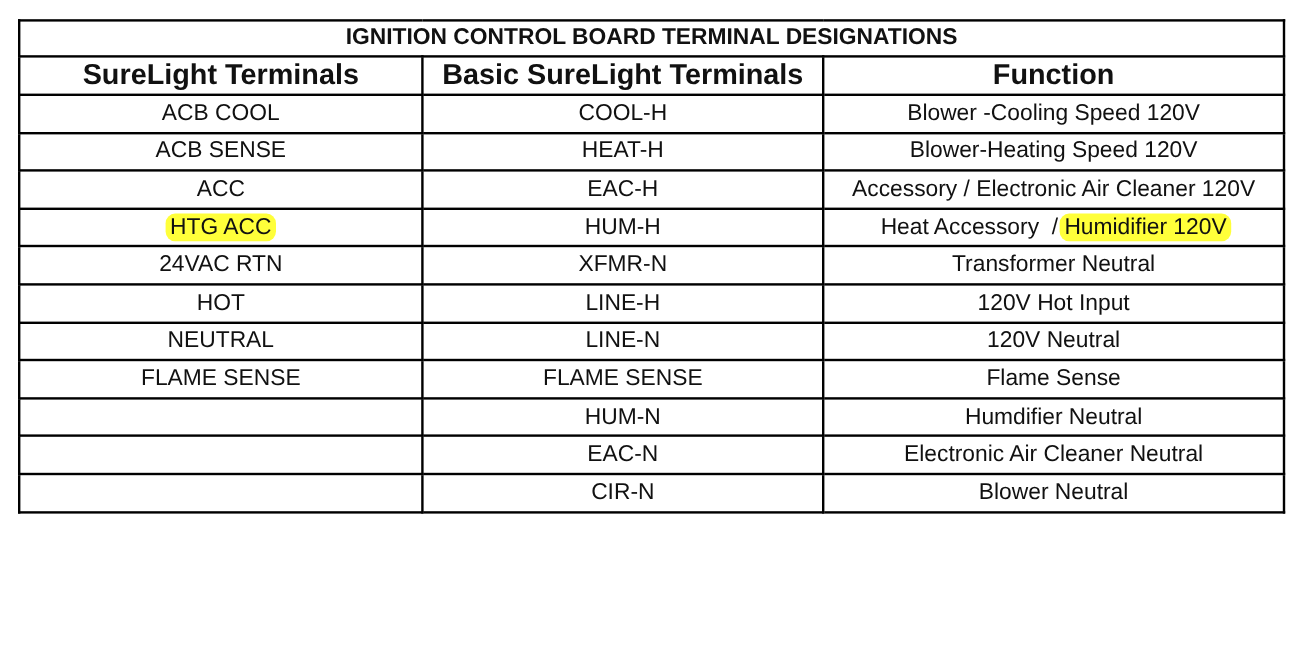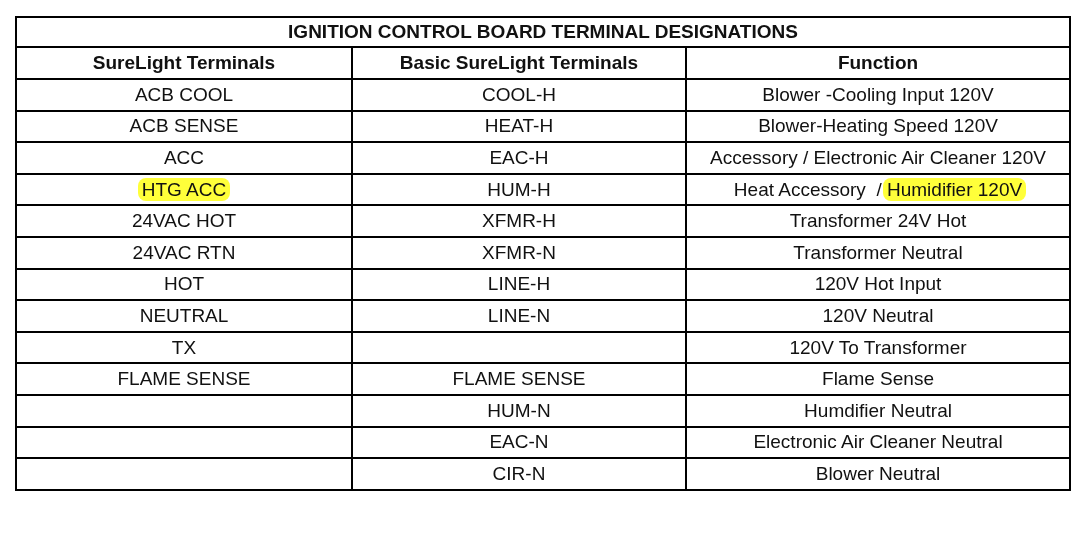--- a/index.html
+++ b/index.html
@@ -32,21 +32,21 @@
       white-space: nowrap;
       overflow: hidden;
     }
     table.terms th.title {
       height: 28px;
       font-size: 19px;
       font-weight: bold;
     }
     table.terms th.colhead {
       height: 30px;
-      font-size: 19px;
+      font-size: 24px;
       font-weight: bold;
     }
     table.terms td {
       height: 29.6px;
       font-size: 19px;
       font-weight: normal;
     }
     col.c1 { width: 336px; }
     col.c2 { width: 334px; }
     col.c3 { width: 384px; }
@@ -73,61 +73,51 @@
     <tr>
       <th class="colhead">SureLight Terminals</th>
       <th class="colhead">Basic SureLight Terminals</th>
       <th class="colhead">Function</th>
     </tr>
   </thead>
   <tbody>
     <tr>
       <td>ACB COOL</td>
       <td>COOL-H</td>
-      <td>Blower -Cooling Input 120V</td>
+      <td>Blower -Cooling Speed 120V</td>
     </tr>
     <tr>
       <td>ACB SENSE</td>
       <td>HEAT-H</td>
       <td>Blower-Heating Speed 120V</td>
     </tr>
     <tr>
       <td>ACC</td>
       <td>EAC-H</td>
       <td>Accessory / Electronic Air Cleaner 120V</td>
     </tr>
     <tr>
       <td><span class="hl">HTG ACC</span></td>
       <td>HUM-H</td>
       <td><span style="white-space:pre">Heat Accessory  / </span><span class="hl">Humidifier 120V</span></td>
     </tr>
     <tr>
-      <td>24VAC HOT</td>
-      <td>XFMR-H</td>
-      <td>Transformer 24V Hot</td>
-    </tr>
-    <tr>
       <td>24VAC RTN</td>
       <td>XFMR-N</td>
       <td>Transformer Neutral</td>
     </tr>
     <tr>
       <td>HOT</td>
       <td>LINE-H</td>
       <td>120V Hot Input</td>
     </tr>
     <tr>
       <td>NEUTRAL</td>
       <td>LINE-N</td>
       <td>120V Neutral</td>
-    </tr>
-    <tr>
-      <td>TX</td>
-      <td></td>
-      <td>120V To Transformer</td>
     </tr>
     <tr>
       <td>FLAME SENSE</td>
       <td>FLAME SENSE</td>
       <td>Flame Sense</td>
     </tr>
     <tr>
       <td></td>
       <td>HUM-N</td>
       <td>Humdifier Neutral</td>

